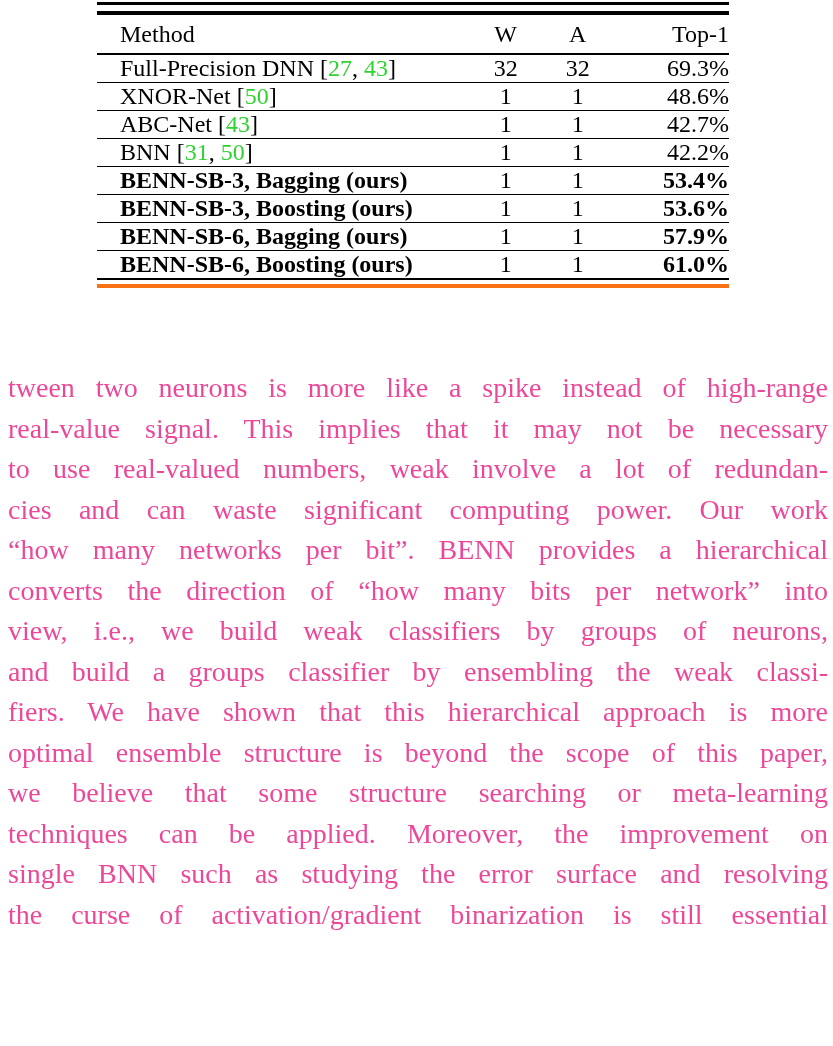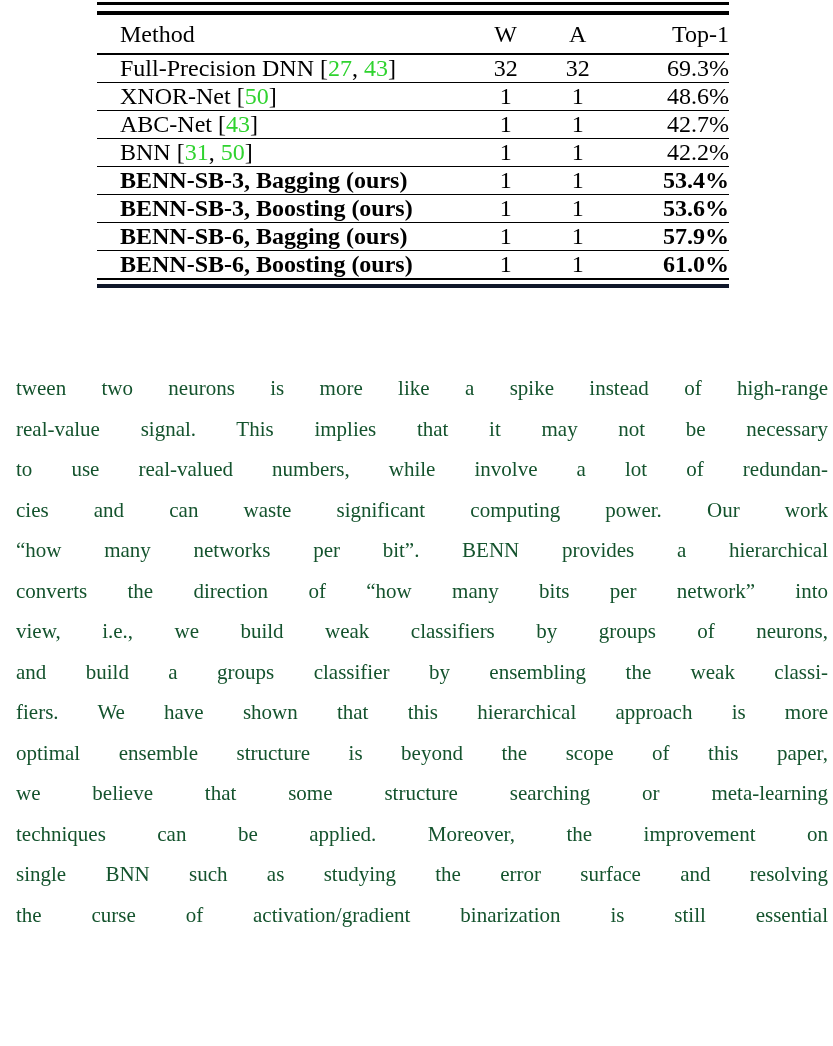--- a/index.html
+++ b/index.html
@@ -15,21 +15,21 @@
     height: 1046px;
     overflow: hidden;
     background: #ffffff;
   }
 
   
   .table-wrap {
     margin: 2px 0 0 97px;
     width: 632px;
     border-top: 3px solid #000;
-    border-bottom: 4px solid #0f172a;
+    border-bottom: 4px solid #f97316;
     padding: 6px 0 4px 0;
   }
   table.results {
     width: 100%;
     border-collapse: collapse;
     border-top: 4px solid #000;
     border-bottom: 2px solid #000;
     font-size: 24px;
   }
   table.results th {
@@ -41,23 +41,23 @@
   table.results tbody tr { border-top: 1.5px solid #000; }
   table.results td { height: 27px; line-height: 27px; vertical-align: middle; }
   .col-method { width: 372px; text-align: left; padding-left: 23px; }
   .col-num    { width: 72px;  text-align: center; }
   .col-top1   { width: 115px; text-align: right; }
   tr.bold-row td.col-method, tr.bold-row td.col-top1 { font-weight: bold; }
   .cite { color: var(--cite); }
 
   
   .body-text {
-    margin: 80px 5px 0 16px;
-    font-size: 21px;
-    color: #14532d;
+    margin: 80px 5px 0 8px;
+    font-size: 28px;
+    color: #ec4899;
   }
   .body-text .line {
     text-align: justify;
     text-align-last: justify;
     line-height: 40.5px;
     white-space: normal;
   }
   .body-text .line.last { text-align-last: left; }
 </style>
 </head>
@@ -124,21 +124,21 @@
             <td class="col-num">1</td>
             <td class="col-top1">61.0%</td>
           </tr>
         </tbody>
     </table>
   </div>
 
   <div class="body-text">
       <div class="line">tween two neurons is more like a spike instead of high-range</div>
       <div class="line">real-value signal. This implies that it may not be necessary</div>
-      <div class="line">to use real-valued numbers, while involve a lot of redundan-</div>
+      <div class="line">to use real-valued numbers, weak involve a lot of redundan-</div>
       <div class="line">cies and can waste significant computing power. Our work</div>
       <div class="line">“how many networks per bit”. BENN provides a hierarchical</div>
       <div class="line">converts the direction of “how many bits per network” into</div>
       <div class="line">view, i.e., we build weak classifiers by groups of neurons,</div>
       <div class="line">and build a groups classifier by ensembling the weak classi-</div>
       <div class="line">fiers. We have shown that this hierarchical approach is more</div>
       <div class="line">optimal ensemble structure is beyond the scope of this paper,</div>
       <div class="line">we believe that some structure searching or meta-learning</div>
       <div class="line">techniques can be applied. Moreover, the improvement on</div>
       <div class="line">single BNN such as studying the error surface and resolving</div>

